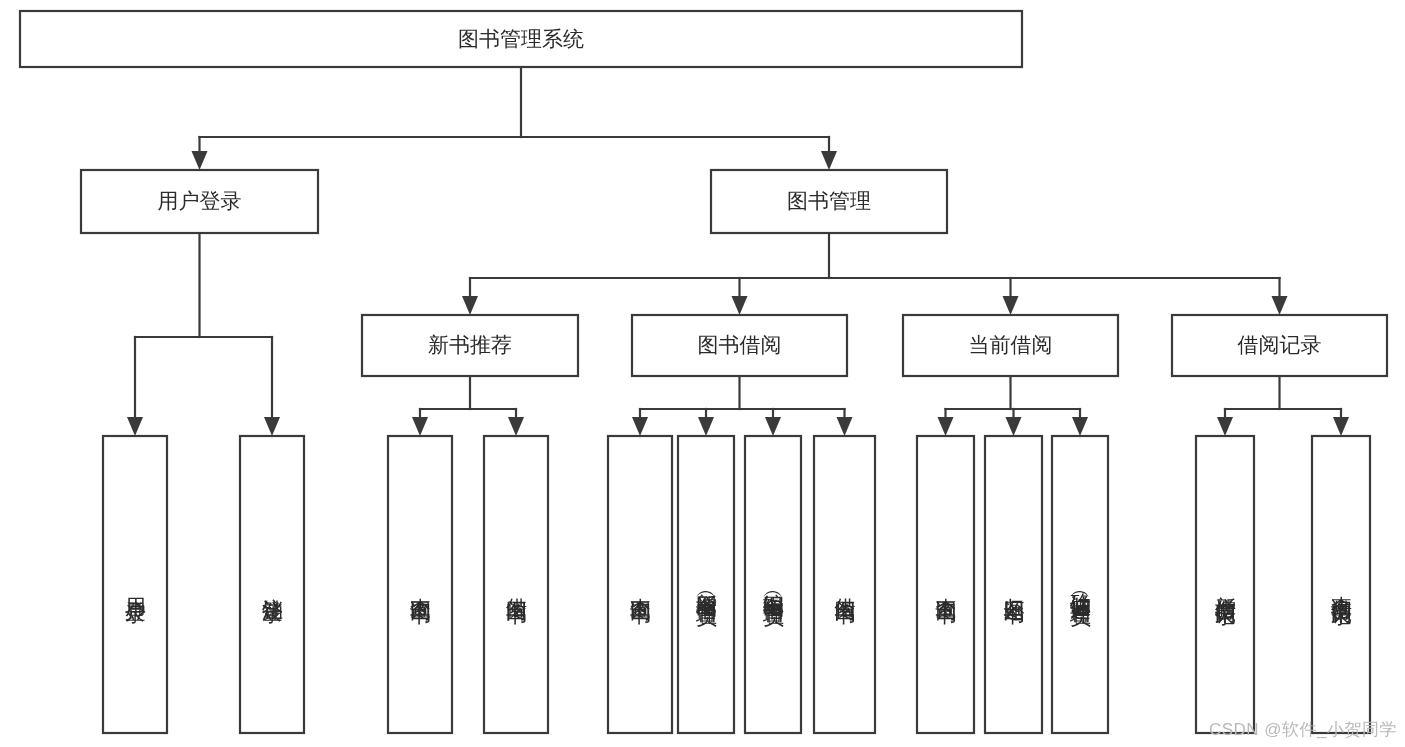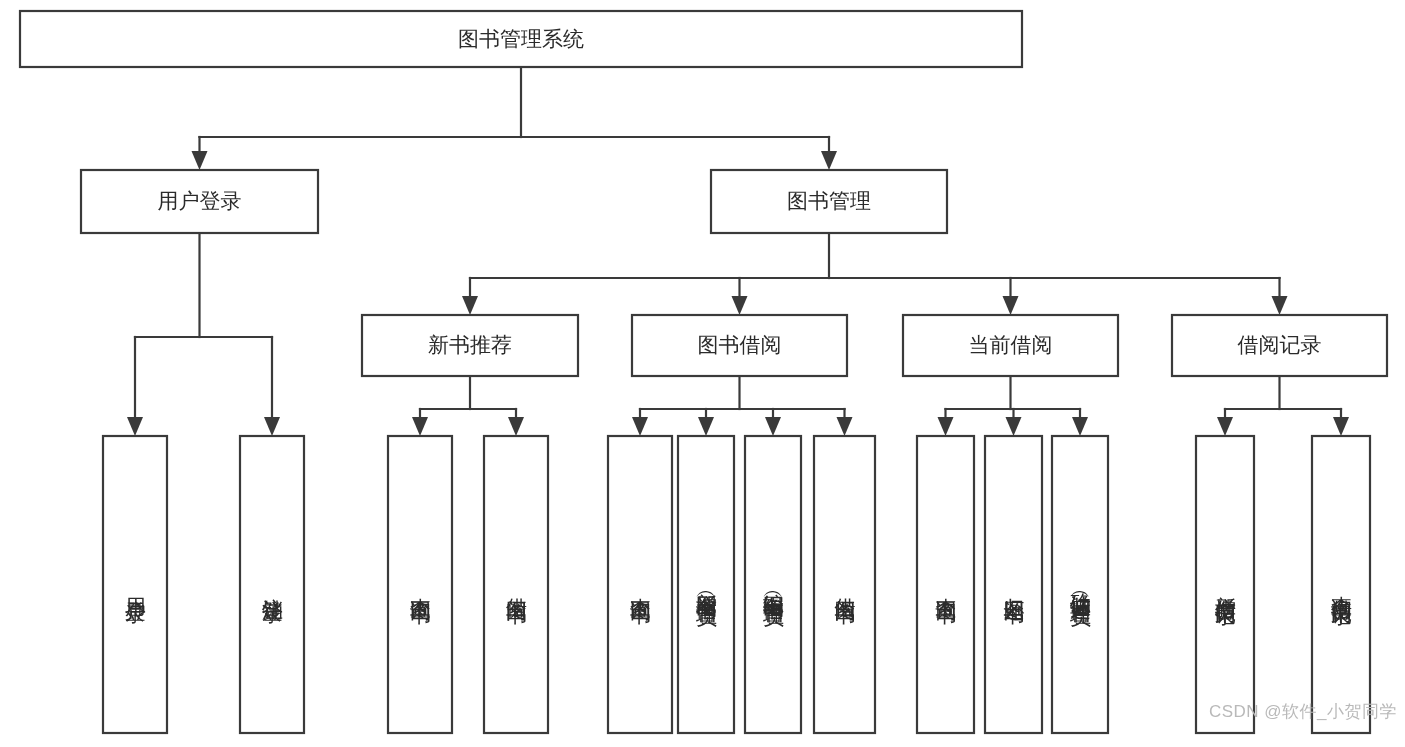--- a/index.html
+++ b/index.html
@@ -61,21 +61,21 @@
     align-items: center;
     justify-content: center;
     text-align: center;
     white-space: nowrap;
     pointer-events: none;
     user-select: none;
   }
   .watermark {
     position: absolute;
     right: 8px;
-    bottom: 24px;
+    bottom: 6px;
     font-family: "Liberation Sans", "DejaVu Sans", sans-serif;
     font-size: 17px;
     color: #b9b9b9;
     letter-spacing: 0.5px;
     white-space: nowrap;
   }
 </style>
 </head>
 <body>
 

